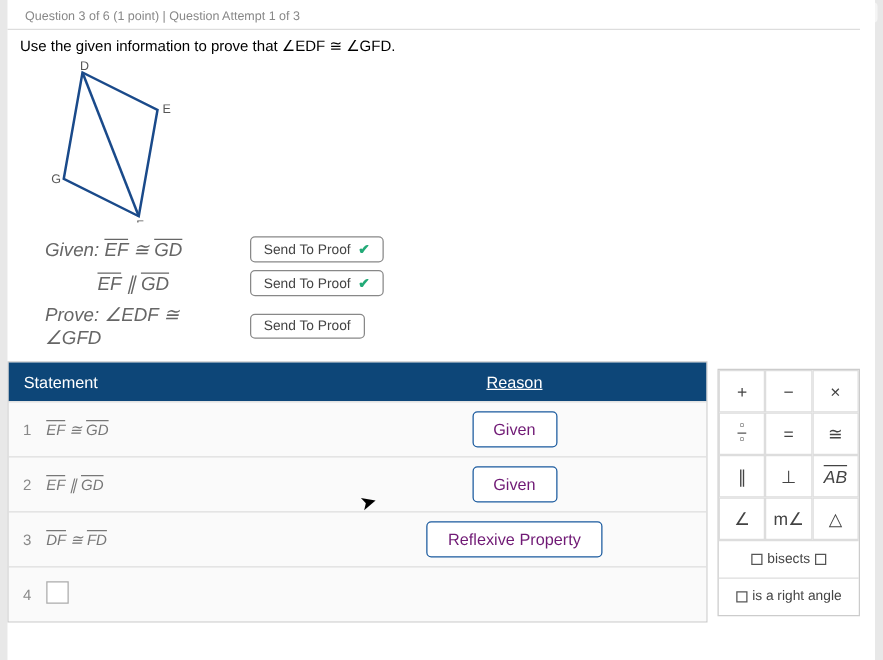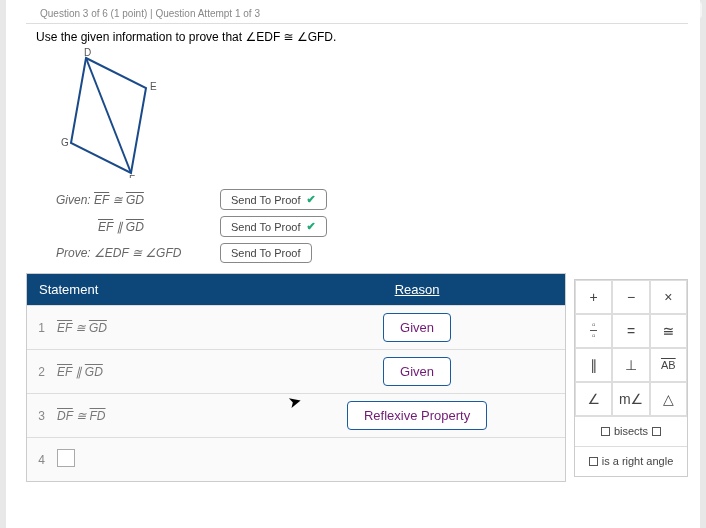--- a/index.html
+++ b/index.html
@@ -18,32 +18,32 @@
     font-size: 10px; color: #555;
   }
   .browser-tab {
     display: flex; align-items: center; gap: 4px;
     padding: 2px 6px; background: #f5f5f5; border-radius: 3px;
   }
   .tab-icon { width: 12px; height: 12px; display: inline-block; }
   .page {
     background: #fff;
     margin: 0 6px;
-    padding: 6px 12px 0 20px;
+    padding: 6px 12px 0 0;
     height: 100%;
     position: relative;
     filter: blur(0.3px);
   }
   .crumb { font-size: 10px; color: #888; padding: 2px 0 4px 14px; border-bottom: 1px solid #ddd;}
   .instruction { font-size: 12px; color: #000000; padding: 6px 0 2px 10px; }
   .math-over { text-decoration: overline; }
   .diagram { margin: 2px 0 8px 30px; }
   .givens { margin-left: 30px; }
   .given-row { display: flex; align-items: center; gap: 14px; margin: 6px 0; }
-  .given-label { width: 150px; color: #666; font-style: italic; font-size: 12px;}
+  .given-label { width: 150px; color: #666; font-style: italic; font-size: 15px;}
   .send-btn {
     background: #fff; border: 1px solid #888; border-radius: 4px;
     padding: 3px 10px; font-size: 11px; color: #444;
     display: inline-flex; align-items: center; gap: 6px; cursor: pointer;
   }
   .check { color: #2a7; font-weight: bold; }
   .proof-area { display: flex; gap: 8px; margin-top: 10px; align-items: center;}
   .proof-table { flex: 1; border: 1px solid #ccc; }
   .proof-header {
     display: flex; background: #0d4678; color: #fff;
@@ -229,21 +229,21 @@
               <span>▫</span>
             </span>
         </div>
         <div class="pal-cell">=</div>
         <div class="pal-cell">≅</div>
       </div>
       <div class="pal-row">
         <div class="pal-cell">∥</div>
         <div class="pal-cell">⊥</div>
         <div class="pal-cell">
-            <span class="math-over" style="font-size:11px;">AB</span>
+            <span class="math-over" style="font-size:14px;font-style:italic;">AB</span>
           </div>
       </div>
       <div class="pal-row">
         <div class="pal-cell">∠</div>
         <div class="pal-cell">m∠</div>
         <div class="pal-cell">△</div>
       </div>
       <div class="pal-wide">
         <span class="sq"></span>
         <span>bisects</span>

